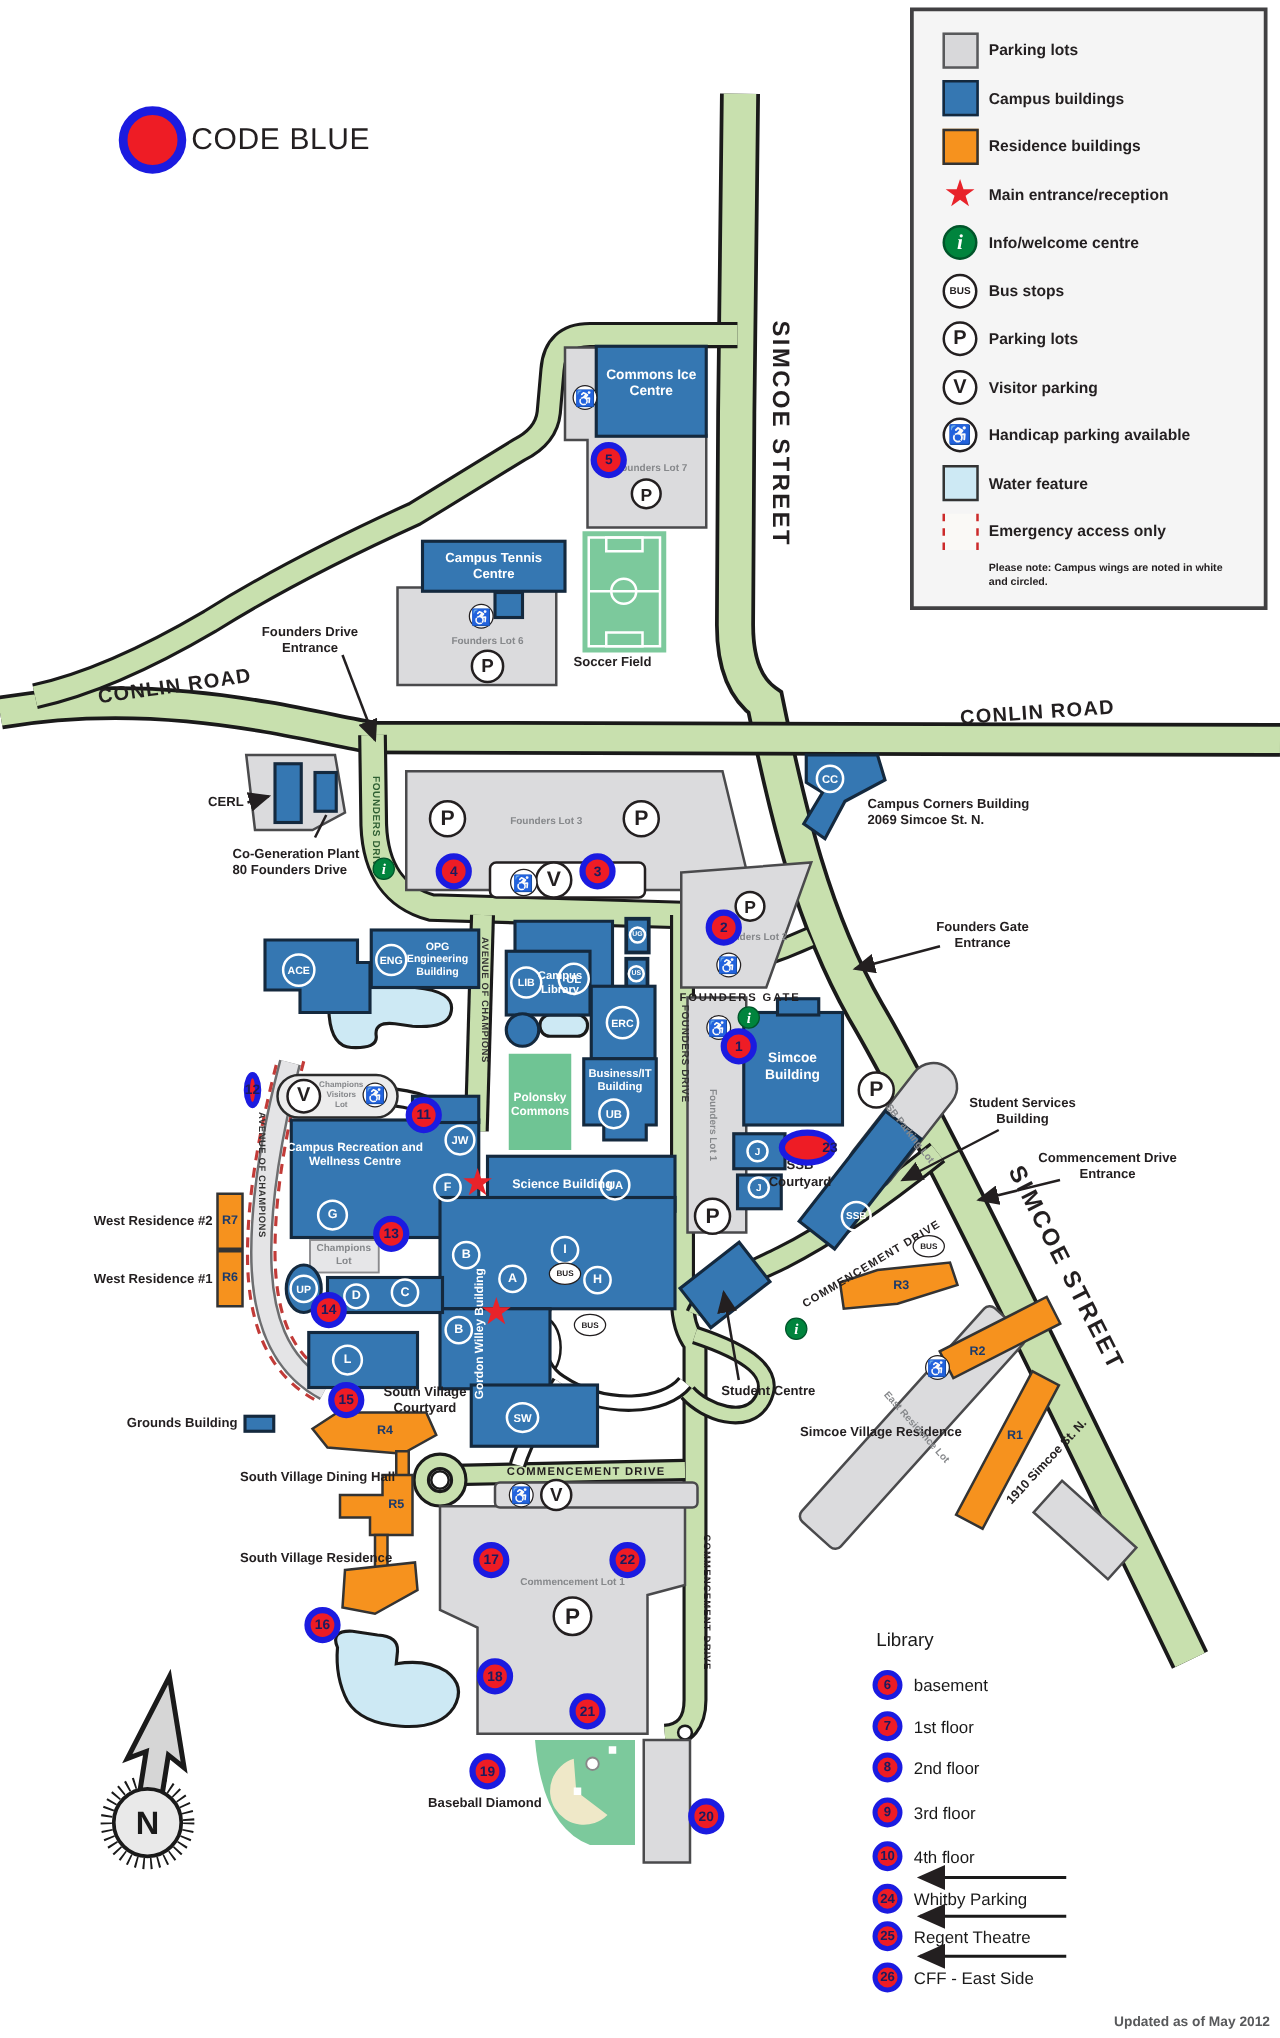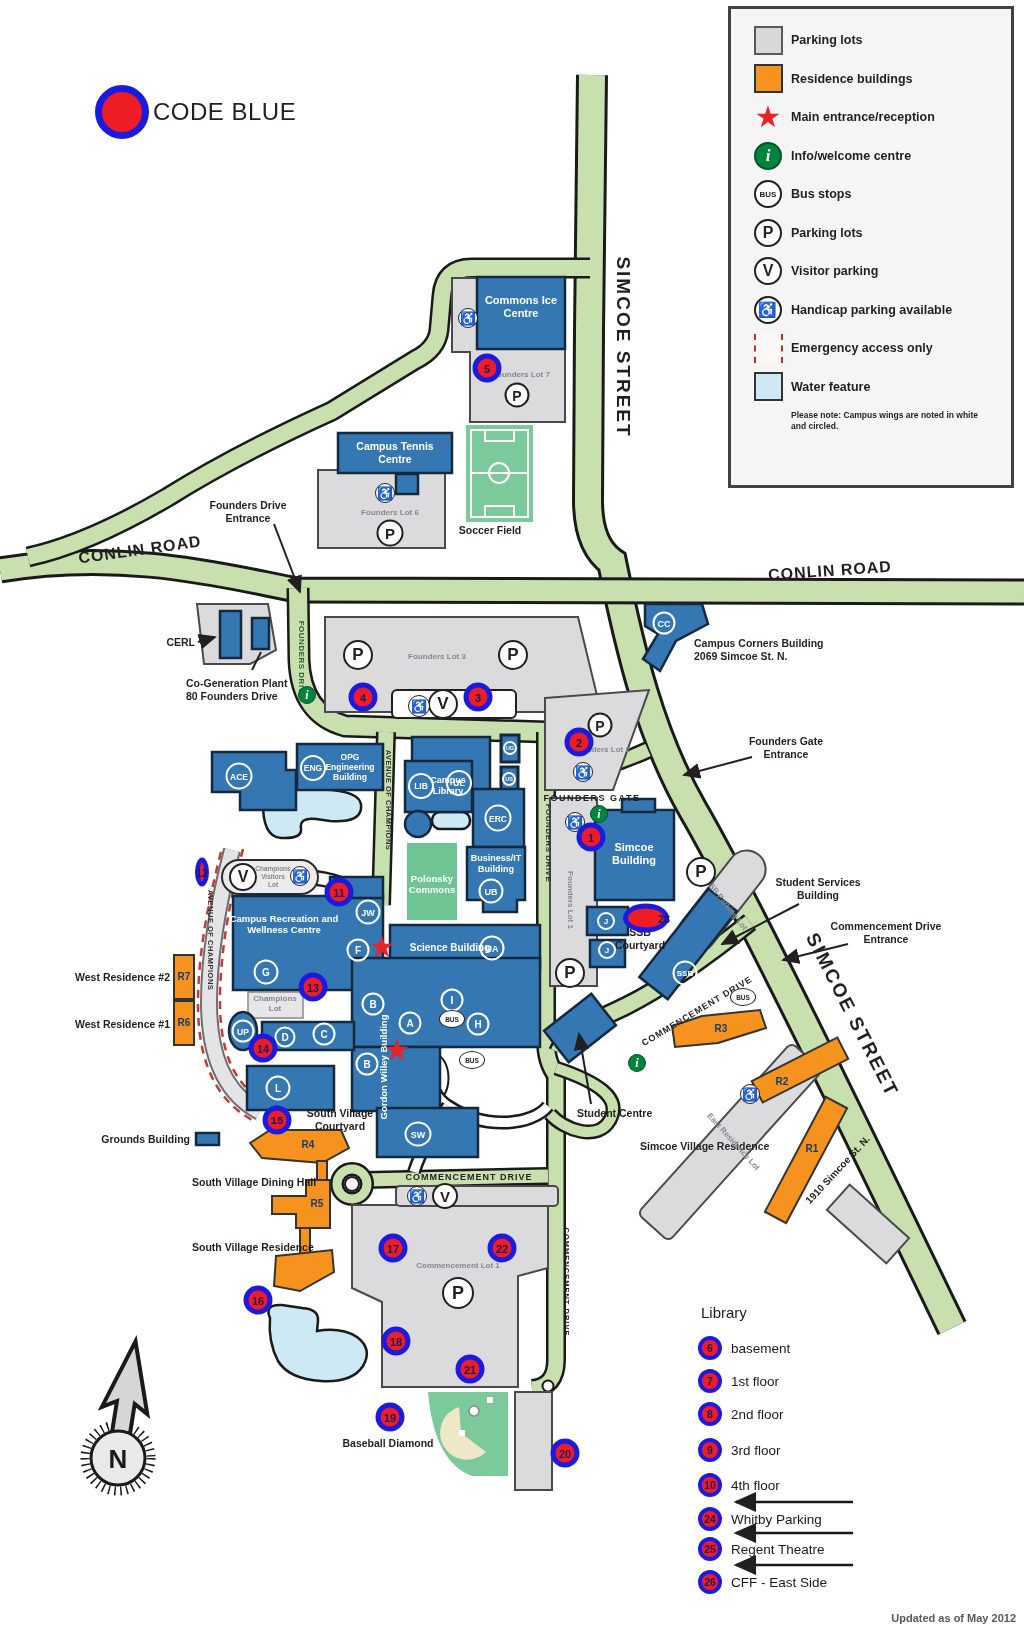--- a/index.html
+++ b/index.html
@@ -396,38 +396,44 @@
 <div class="marker" style="left:487px;top:368px;width:29px;height:29px;font-size:11px;">5</div>
 <div class="marker" style="left:363px;top:697px;width:29px;height:29px;font-size:11px;">4</div>
 <div class="marker" style="left:478px;top:697px;width:29px;height:29px;font-size:11px;">3</div>
 <div class="marker" style="left:579px;top:742px;width:29px;height:29px;font-size:11px;">2</div>
 <div class="marker" style="left:591px;top:837px;width:29px;height:29px;font-size:11px;">1</div>
 <div class="marker" style="left:202px;top:872px;width:14px;height:29px;font-size:11px;">12</div>
 <div class="marker" style="left:339px;top:892px;width:29px;height:29px;font-size:11px;">11</div>
 <div class="marker" style="left:646px;top:918px;width:29px;height:29px;font-size:11px;padding-left:36px;">23</div>
 <div class="marker" style="left:313px;top:987px;width:29px;height:29px;font-size:11px;">13</div>
 <div class="marker" style="left:263px;top:1048px;width:29px;height:29px;font-size:11px;">14</div>
-<div class="marker" style="left:277px;top:1120px;width:29px;height:29px;font-size:11px;font-family:Liberation Mono, monospace;">15</div>
+<div class="marker" style="left:277px;top:1120px;width:29px;height:29px;font-size:11px;">15</div>
 <div class="marker" style="left:258px;top:1300px;width:29px;height:29px;font-size:11px;">16</div>
 <div class="marker" style="left:393px;top:1248px;width:29px;height:29px;font-size:11px;">17</div>
 <div class="marker" style="left:502px;top:1248px;width:29px;height:29px;font-size:11px;">22</div>
 <div class="marker" style="left:396px;top:1341px;width:29px;height:29px;font-size:11px;">18</div>
 <div class="marker" style="left:470px;top:1369px;width:29px;height:29px;font-size:11px;">21</div>
 <div class="marker" style="left:390px;top:1417px;width:29px;height:29px;font-size:11px;">19</div>
 <div class="marker" style="left:565px;top:1453px;width:29px;height:29px;font-size:11px;">20</div>
 
 <div id="legend">
   <div class="leg-row">
         <span class="leg-ic">
           <span class="sw" style="background:#d8d8da;border:2px solid #58595b;"></span>
         </span>
         <span class="leg-lab">Parking lots</span>
       </div>
   <div class="leg-row">
         <span class="leg-ic">
+          <span class="sw" style="background:#3577b2;border:2px solid #14293e;"></span>
+        </span>
+        <span class="leg-lab">Campus buildings</span>
+      </div>
+  <div class="leg-row">
+        <span class="leg-ic">
           <span class="sw" style="background:#f6921e;border:2px solid #333;"></span>
         </span>
         <span class="leg-lab">Residence buildings</span>
       </div>
   <div class="leg-row">
         <span class="leg-ic">
           <span style="color:#e8232a;font-size:30px;line-height:1;">★</span>
         </span>
         <span class="leg-lab">Main entrance/reception</span>
       </div>
@@ -456,29 +462,29 @@
         <span class="leg-lab">Visitor parking</span>
       </div>
   <div class="leg-row">
         <span class="leg-ic">
           <span class="leg-circ" style="font-size:15px;">♿</span>
         </span>
         <span class="leg-lab">Handicap parking available</span>
       </div>
   <div class="leg-row">
         <span class="leg-ic">
+          <span class="sw" style="background:#cde9f4;border:2px solid #333;"></span>
+        </span>
+        <span class="leg-lab">Water feature</span>
+      </div>
+  <div class="leg-row">
+        <span class="leg-ic">
           <span class="sw" style="background:#faf9f6;border-left:2.5px dashed #cc2a2a;border-right:2.5px dashed #cc2a2a;"></span>
         </span>
         <span class="leg-lab">Emergency access only</span>
-      </div>
-  <div class="leg-row">
-        <span class="leg-ic">
-          <span class="sw" style="background:#cde9f4;border:2px solid #333;"></span>
-        </span>
-        <span class="leg-lab">Water feature</span>
       </div>
   <div id="legend-note">Please note: Campus wings are noted in white and circled.</div>
 </div>
 
 <div class="abs" style="left:701px;top:1312px;transform:translate(0,-50%);font-size:15px;color:#1a1a1a;">Library</div>
 <div class="lib-row" style="left:698px;top:1348px;">
       <span class="lib-ic">6</span>
       <span class="lib-lab">basement</span>
     </div>
 <div class="lib-row" style="left:698px;top:1381px;">

